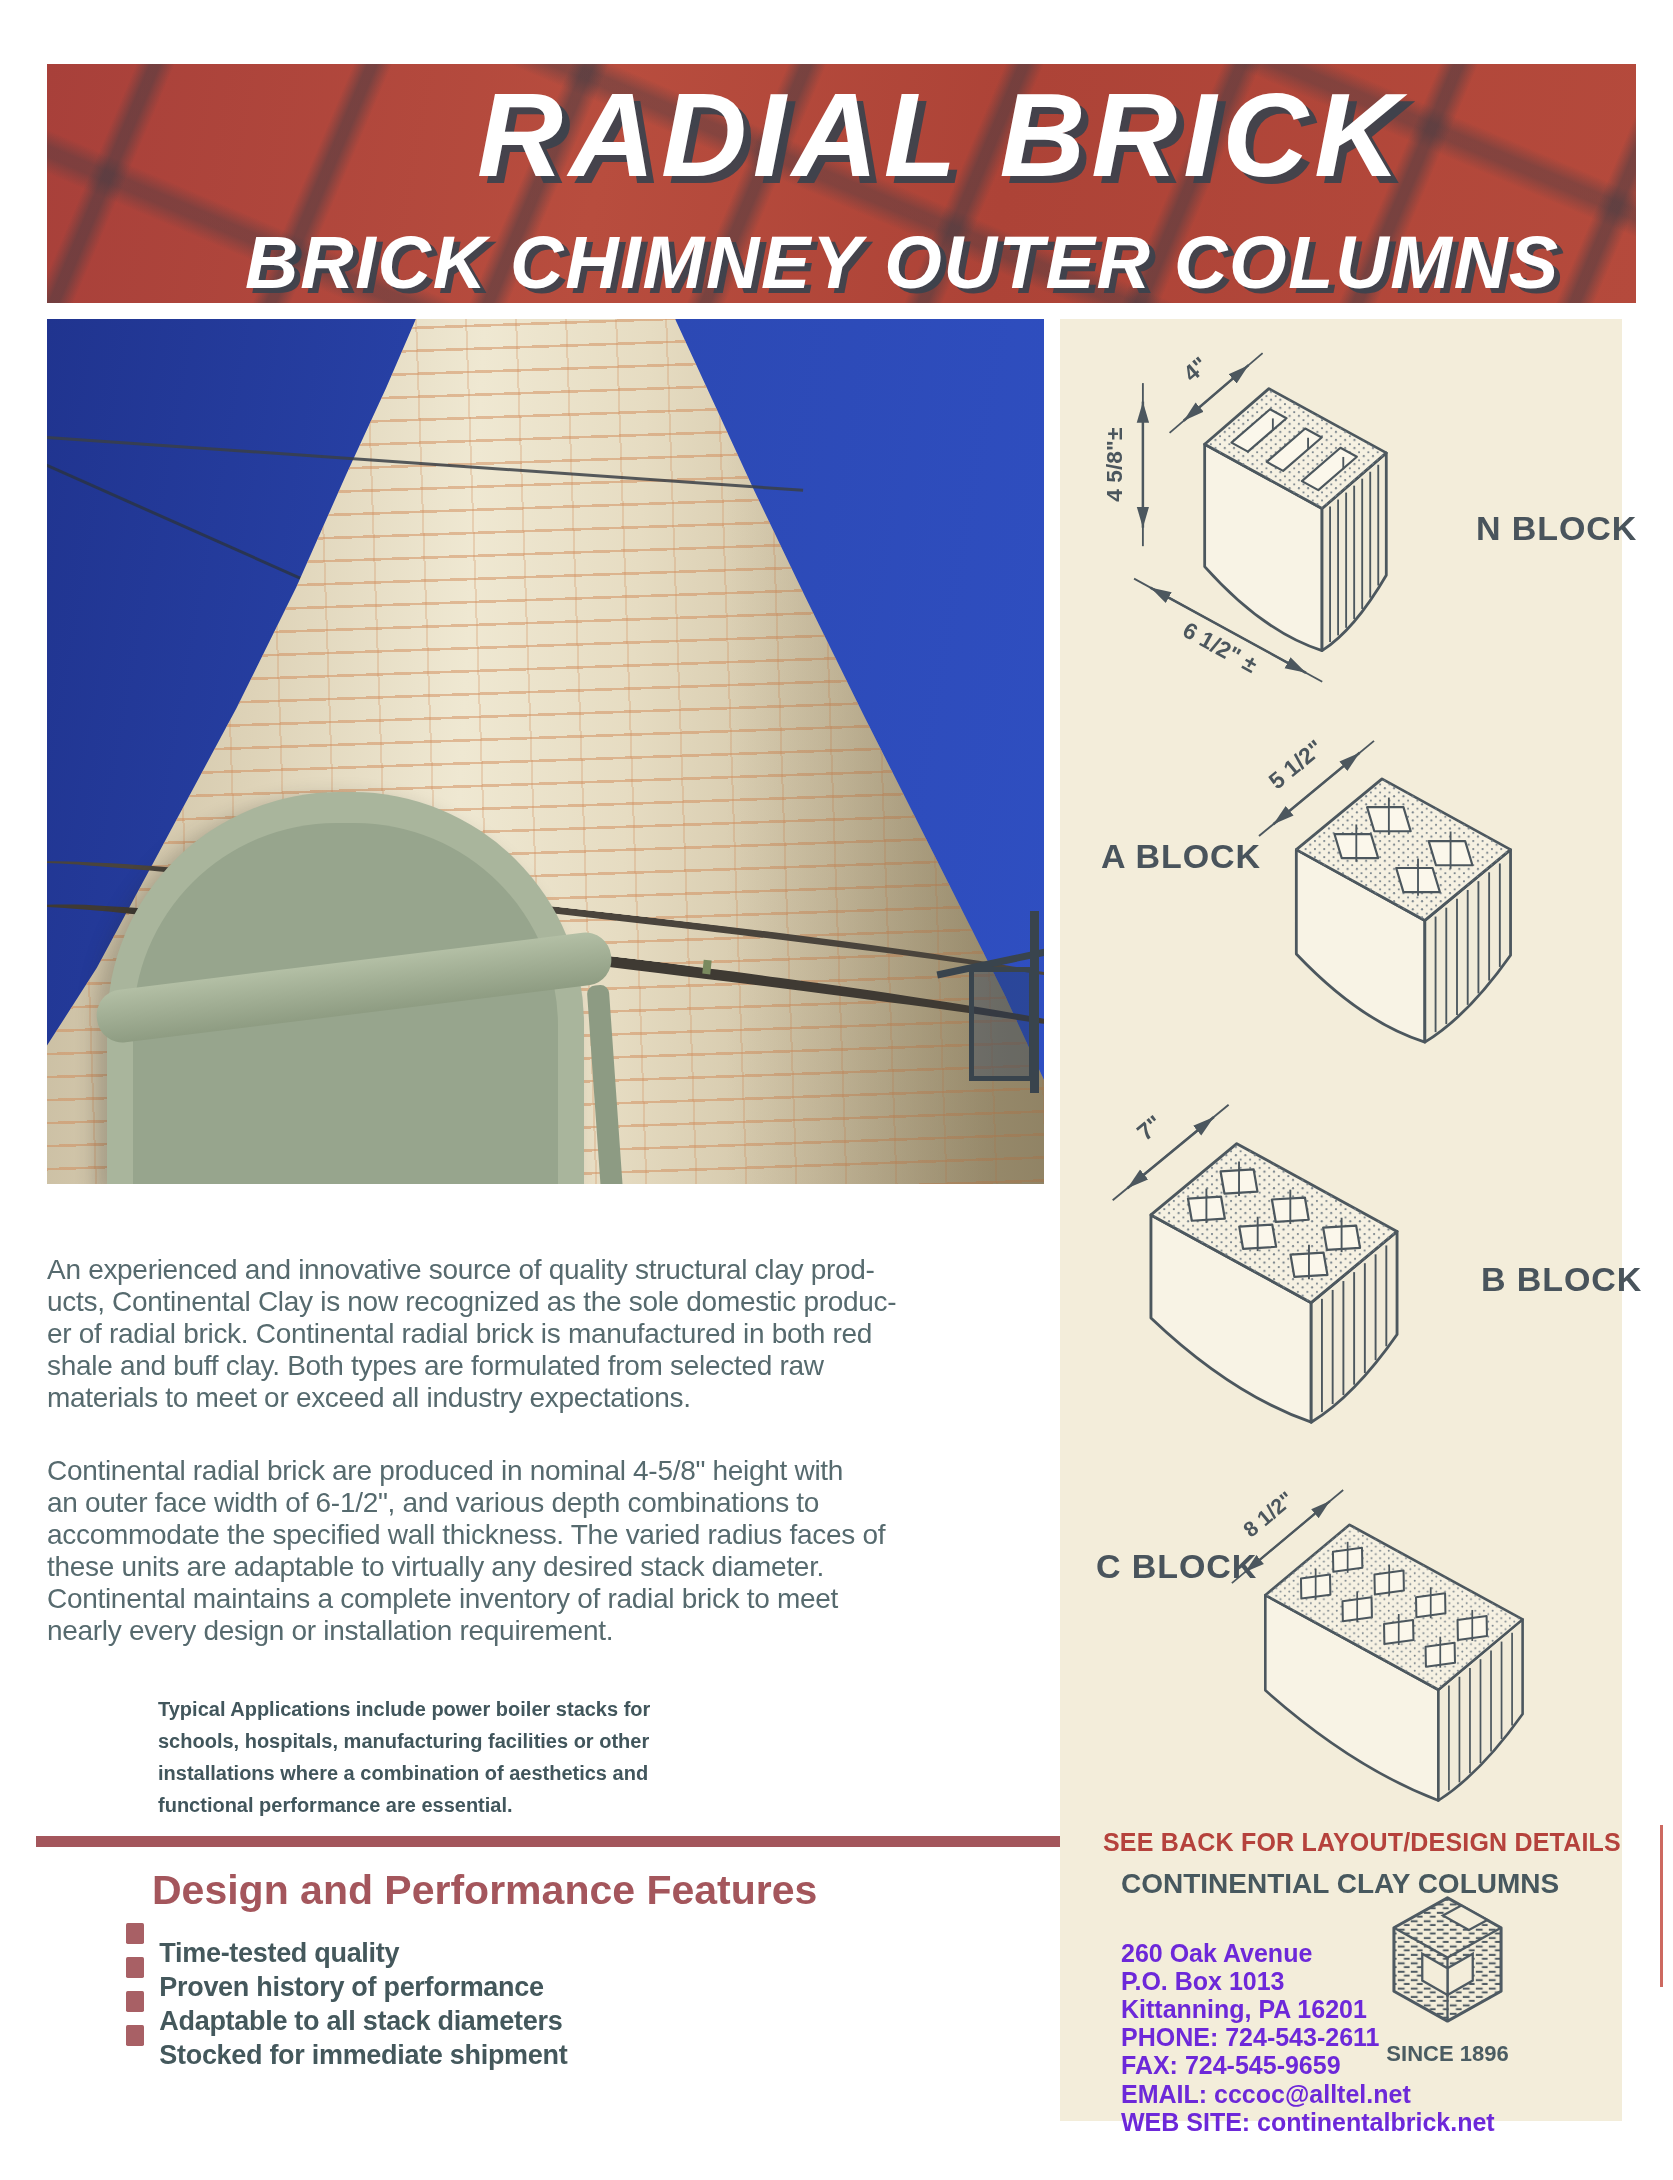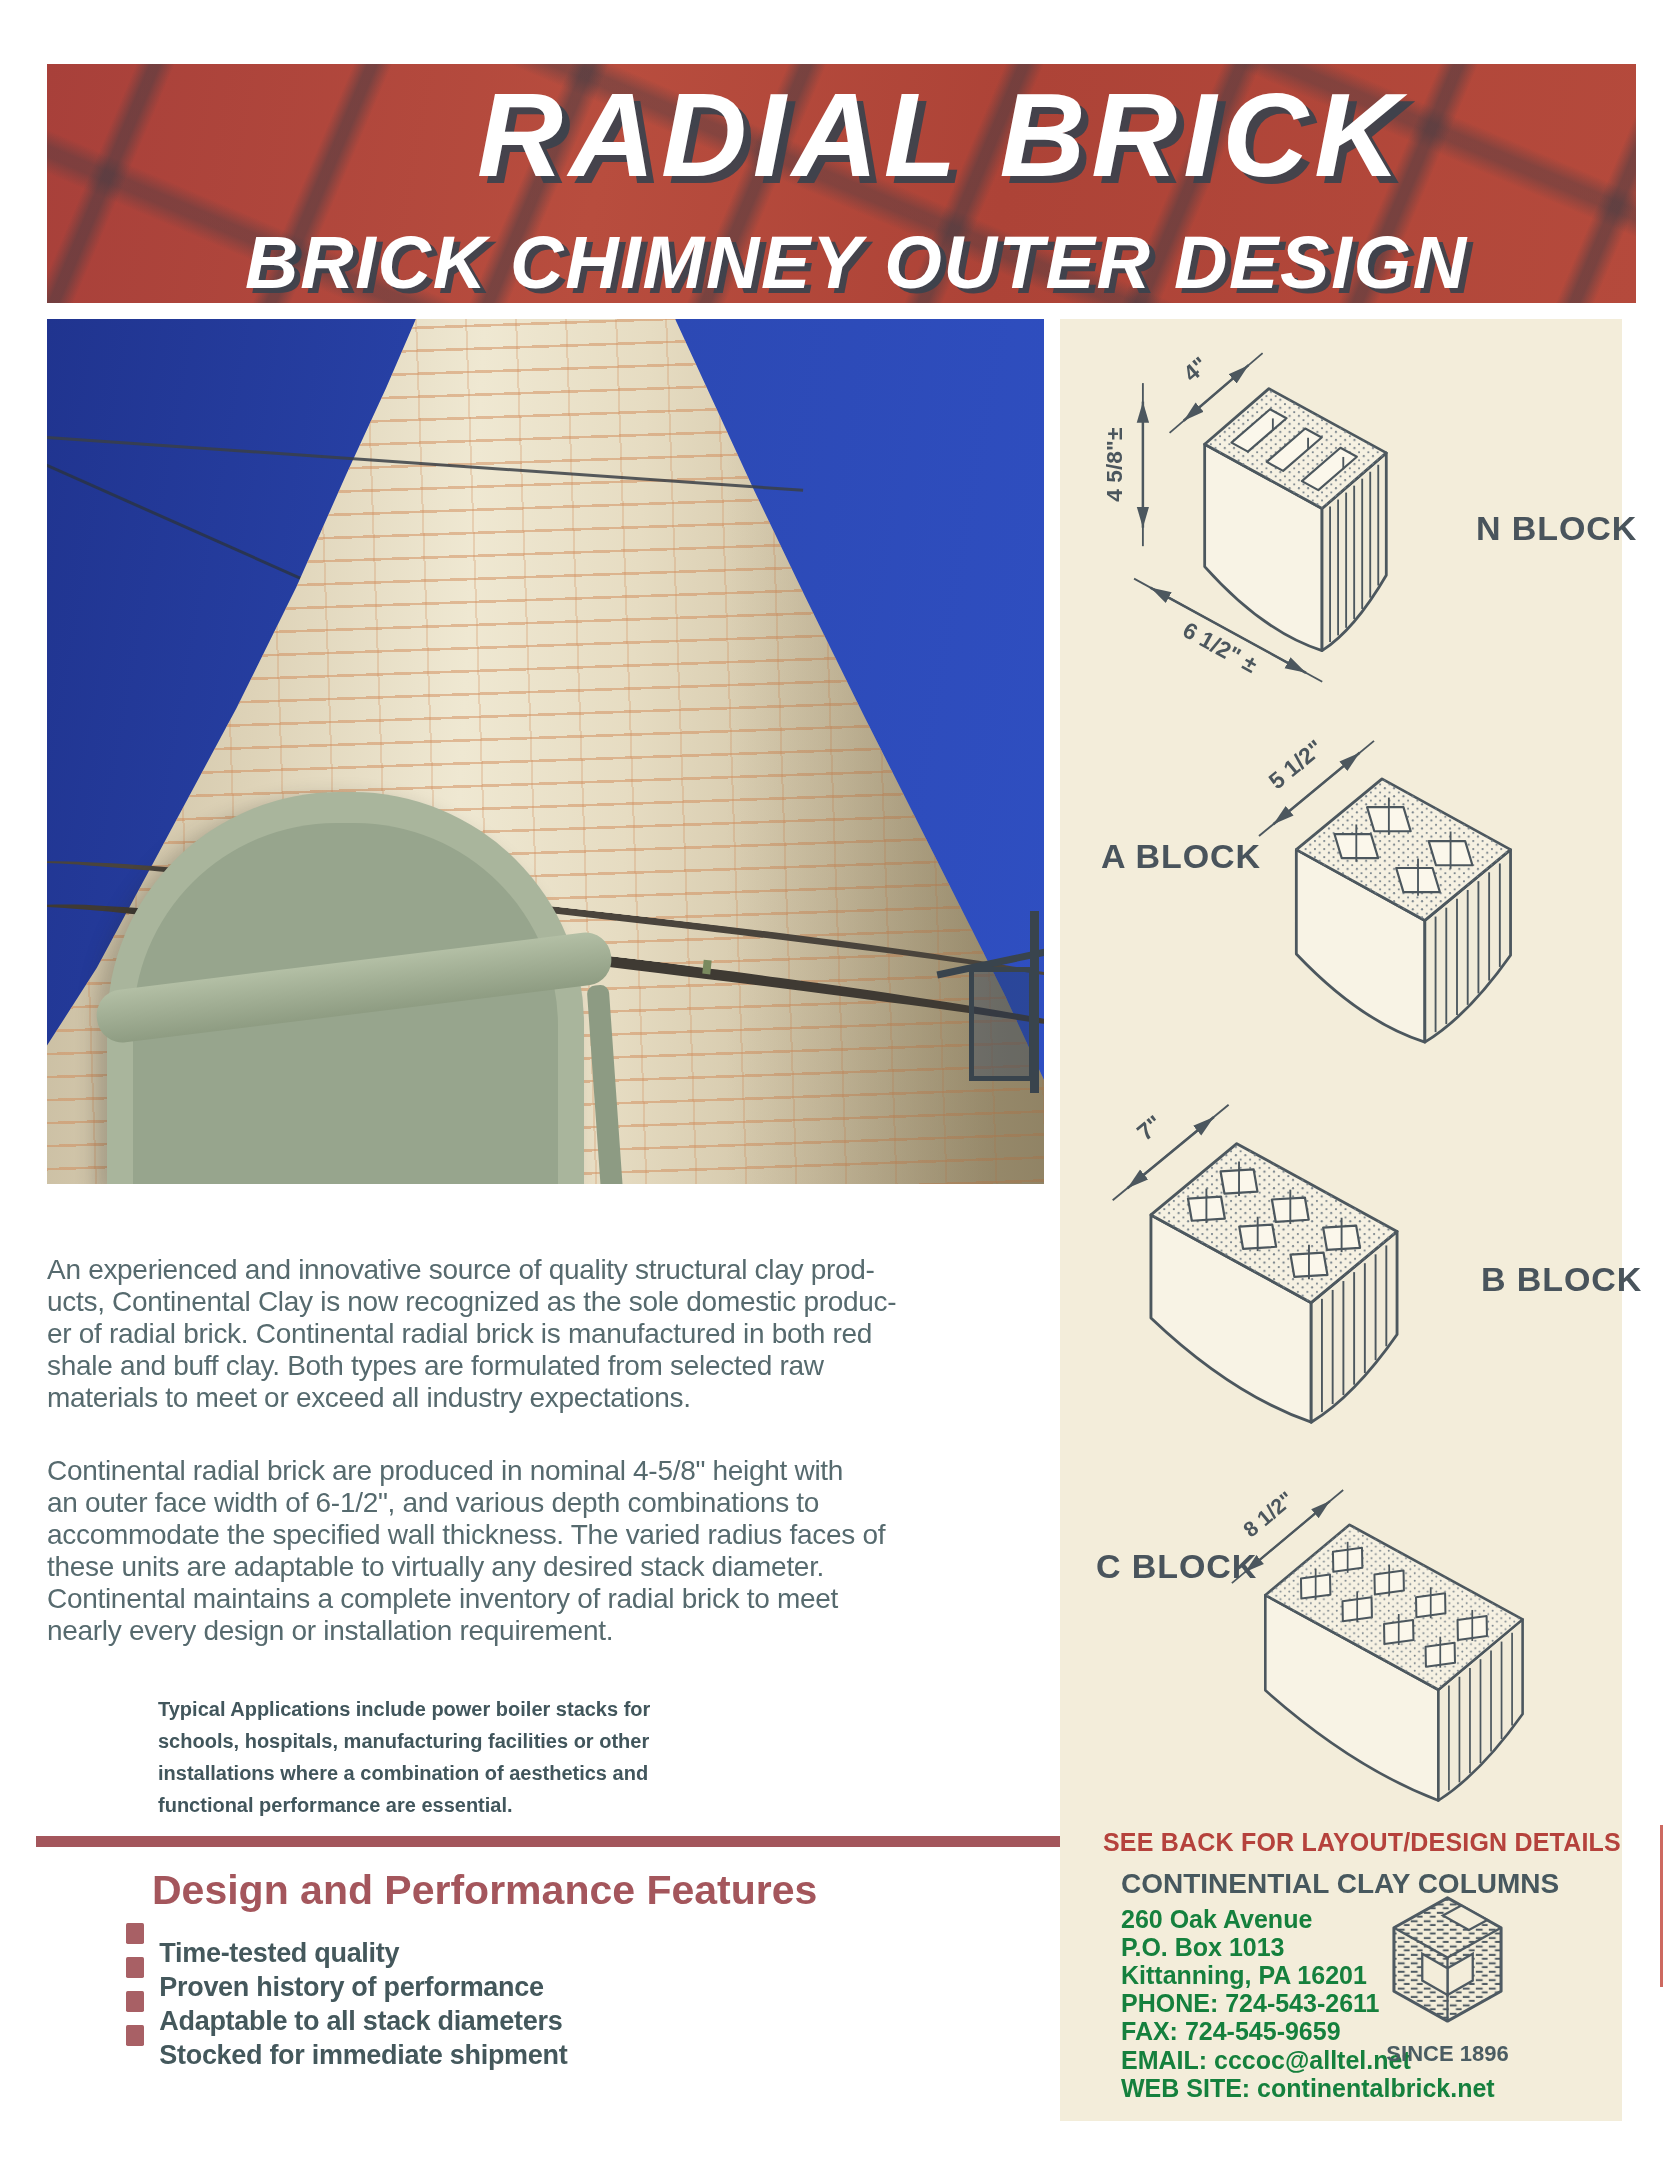--- a/index.html
+++ b/index.html
@@ -70,34 +70,34 @@
   .figB svg{position:absolute;left:6.8px;top:0;width:407px;}
   .figC svg{position:absolute;left:128px;top:0;width:375px;}
   .blabel{position:absolute;font-size:34px;font-weight:bold;color:#49545c;letter-spacing:0.9px;white-space:nowrap;}
   .figN .blabel{left:416px;top:175px;}
   .figA .blabel{left:41px;top:119px;}
   .figB .blabel{left:421px;top:185px;}
   .figC .blabel{left:36px;top:88px;}
 
   .seeback{position:absolute;left:43px;top:1509px;font-size:25px;font-weight:bold;color:#b5423c;letter-spacing:0.2px;white-space:nowrap;}
   .company{position:absolute;left:61px;top:1549px;font-size:28px;font-weight:bold;color:#47585e;white-space:nowrap;}
-  .cline{position:absolute;left:61px;font-size:25px;font-weight:bold;color:#15803d;white-space:nowrap;}
+  .cline{position:absolute;left:61px;font-size:25px;font-weight:bold;color:#6d28d9;white-space:nowrap;margin-top:34px;}
   .logo{position:absolute;left:311px;top:1574px;width:153px;height:146px;}
   .since{position:absolute;left:294px;top:1722px;width:187px;text-align:center;font-size:22px;font-weight:bold;color:#4a5c62;}
 
   .scanline{position:absolute;left:1660px;top:1825px;width:3.4px;height:162px;background:#c04438;opacity:.8;}
 </style>
 </head>
 <body>
 
 <div class="page">
 
   <div class="banner">
     <div class="t1">RADIAL BRICK</div>
-    <div class="t2">BRICK CHIMNEY OUTER DESIGN</div>
+    <div class="t2">BRICK CHIMNEY OUTER COLUMNS</div>
   </div>
 
   <div class="photo">
     <div class="cable2"></div>
     <div class="chimney"></div>
     <div class="cable1"></div>
     <div class="band1"></div>
     <div class="band2"></div>
     <div class="clip" style="left:264px;top:596px;transform:rotate(6deg);"></div>
     <div class="clip" style="left:656px;top:641px;transform:rotate(6deg);"></div>

